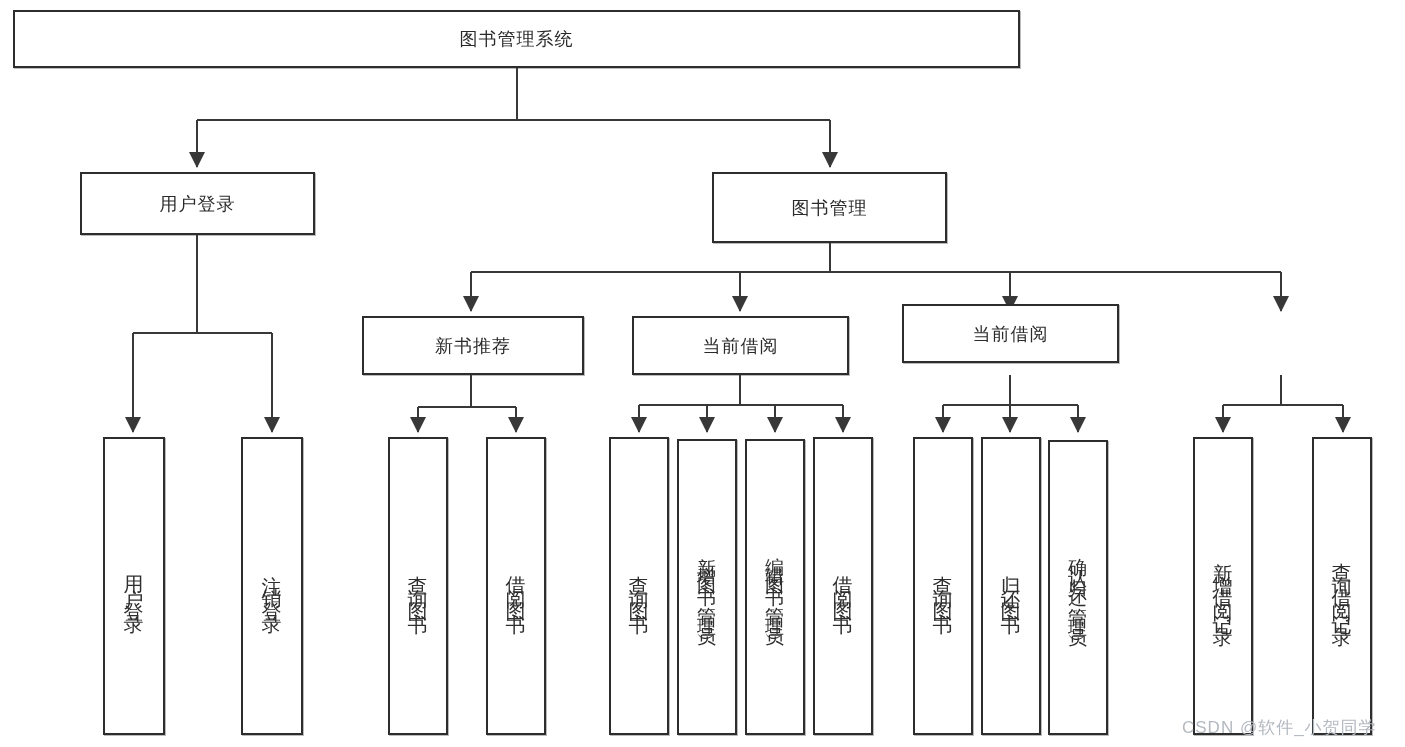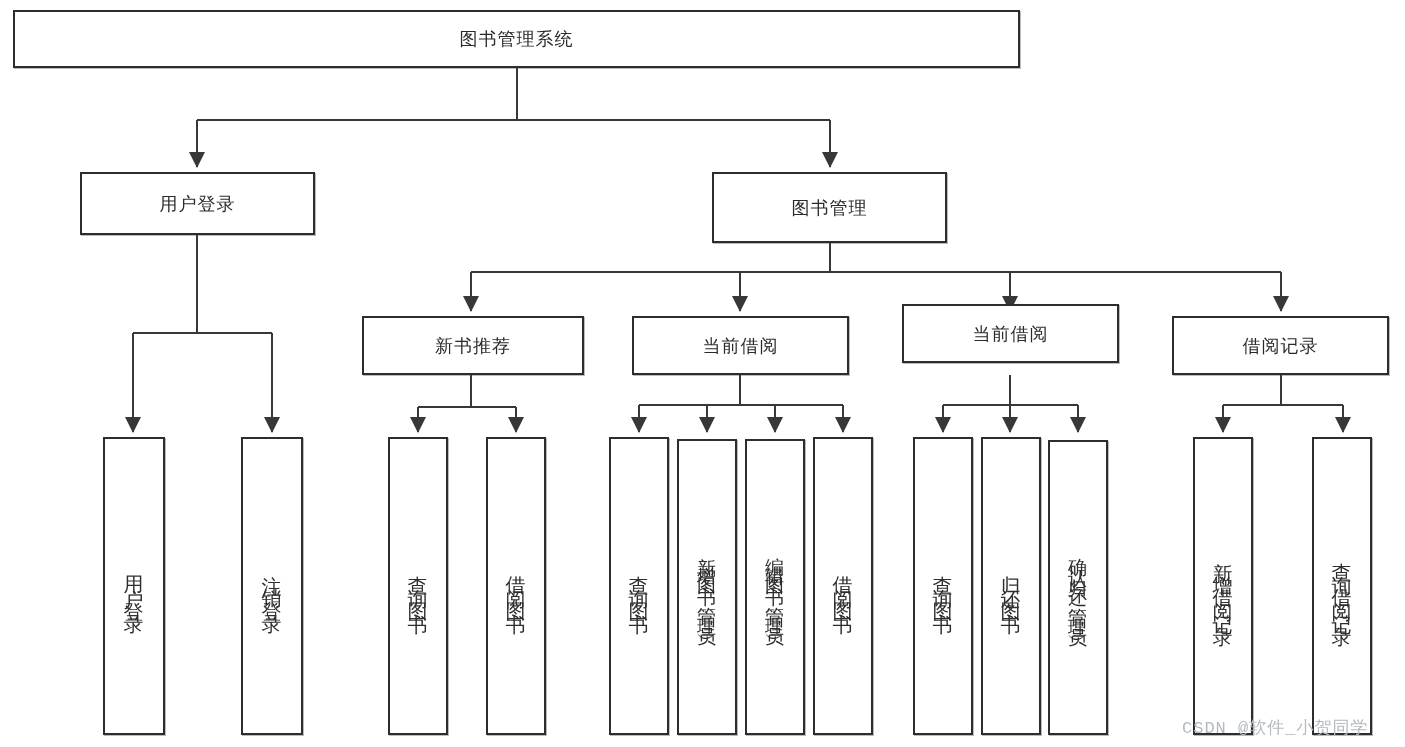--- a/index.html
+++ b/index.html
@@ -51,21 +51,20 @@
   }
   .watermark {
     position: absolute;
     left: 1182px;
     top: 716px;
     font-size: 17px;
     color: #b3b9c0;
     letter-spacing: 1px;
     white-space: nowrap;
     z-index: 5;
-    font-family: Liberation Mono, monospace;
   }
   .line {
     stroke: #383838;
     stroke-width: 2;
     fill: none;
   }
   .arrowline {
     stroke: #383838;
     stroke-width: 2;
     fill: none;
@@ -130,23 +129,20 @@
 
   <div class="box" style="left:362px;top:316px;width:222px;height:59px">
     <span>新书推荐</span>
   </div>
   <div class="box" style="left:632px;top:316px;width:217px;height:59px">
     <span>当前借阅</span>
   </div>
   <div class="box" style="left:902px;top:304px;width:217px;height:59px">
     <span>当前借阅</span>
   </div>
-  <div class="box" style="left:1172px;top:316px;width:217px;height:59px">
-    <span>借阅记录</span>
-  </div>
 
   <div class="box leaf" style="left:103px;top:437px;width:62px;height:298px">
     <span>用户登录</span>
   </div>
   <div class="box leaf" style="left:241px;top:437px;width:62px;height:298px">
     <span>注销登录</span>
   </div>
 
   <div class="box leaf" style="left:388px;top:437px;width:60px;height:298px">
     <span>查询图书</span>

